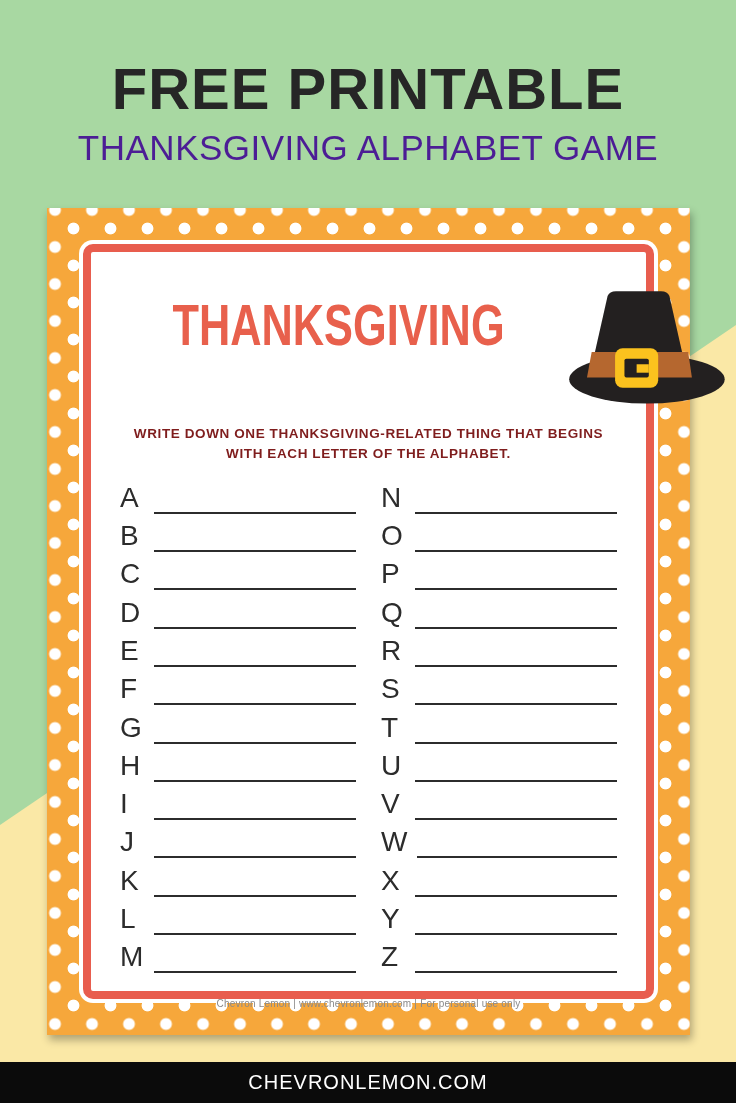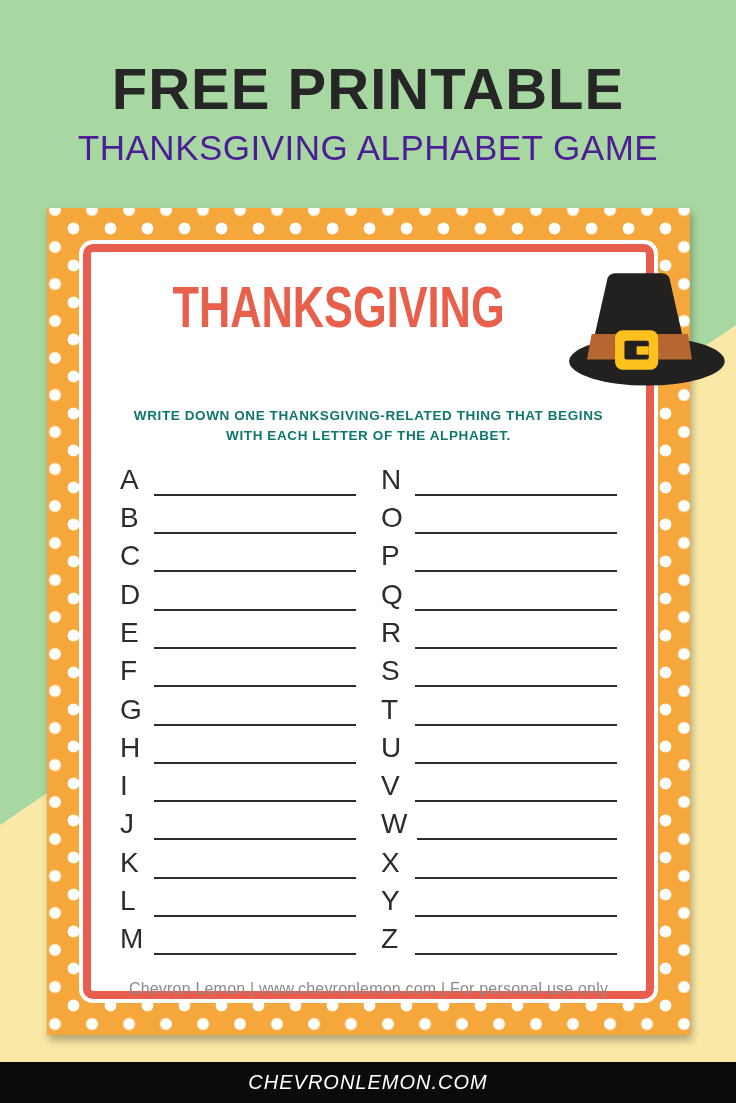--- a/index.html
+++ b/index.html
@@ -60,21 +60,21 @@
     background-position: 8px 2px, 26.5px 20.5px;
     box-shadow: 2px 5px 8px rgba(0,0,0,0.3);
   }
   .page {
     width: 100%;
     height: 100%;
     background: #ffffff;
     border: 8px solid #e85d4e;
     border-radius: 10px;
     box-shadow: 0 0 0 4px #ffffff;
-    padding: 10px 29px 0 29px;
+    padding: 28px 29px 0 29px;
     display: flex;
     flex-direction: column;
   }
 
   
   .ws-header {
     display: flex;
     align-items: flex-start;
     height: 132px;
   }
@@ -108,21 +108,21 @@
 
   
   .ws-instructions {
     margin: 14px auto 0 auto;
     max-width: 470px;
     text-align: center;
     font-size: 13.5px;
     font-weight: 700;
     letter-spacing: 0.6px;
     line-height: 1.5;
-    color: #0f766e;
+    color: #7f1d1d;
   }
 
   
   .letters {
     margin-top: 15px;
     display: grid;
     grid-template-columns: 1fr 1fr;
     column-gap: 25px;
   }
   .letter-row {
@@ -142,37 +142,36 @@
     flex: 1;
     margin-left: 10px;
     margin-bottom: 4px;
     border-bottom: 2px solid #2c2c2c;
   }
 
   
   .ws-footer {
     margin-top: 21px;
     text-align: center;
-    font-size: 16px;
+    font-size: 10px;
     font-weight: 400;
     letter-spacing: 0.2px;
     color: #8a8a8a;
   }
 
   
   .site-bar {
     position: absolute;
     left: 0; bottom: 0;
     width: 100%;
     height: 41px;
     background: #0b0b0b;
     display: flex;
     align-items: center;
     justify-content: center;
-    font-style: italic;
   }
   .site-bar-text {
     color: #ffffff;
     font-size: 20px;
     font-weight: 400;
     letter-spacing: 1px;
   }
 </style>
 </head>
 <body>

